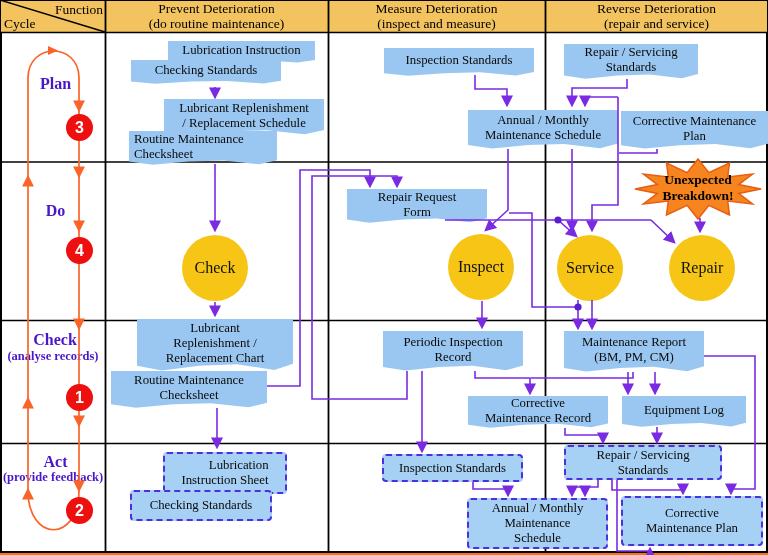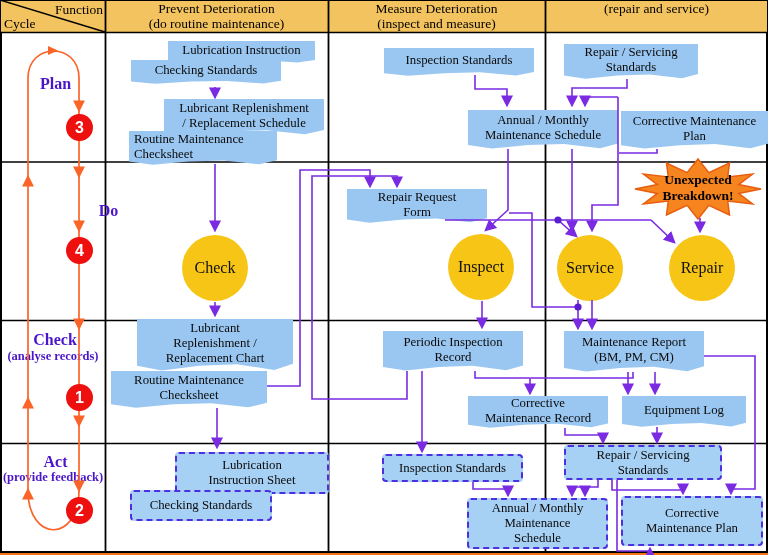--- a/index.html
+++ b/index.html
@@ -53,26 +53,27 @@
   <div class="hdr-txt" style="left:4px;top:16px;width:60px;text-align:left;">Cycle</div>
   <div class="hdr-txt" style="left:105px;top:1px;width:223px;">
     <div>Prevent Deterioration</div>
     <div>(do routine maintenance)</div>
   </div>
   <div class="hdr-txt" style="left:328px;top:1px;width:217px;">
     <div>Measure Deterioration</div>
     <div>(inspect and measure)</div>
   </div>
   <div class="hdr-txt" style="left:545px;top:1px;width:223px;">
+    <div>Reverse Deterioration</div>
     <div>(repair and service)</div>
   </div>
 
   <div class="plabel" style="left:28px;top:75px;width:55px;">Plan</div>
   <div class="badge" style="left:66px;top:114px;">3</div>
-  <div class="plabel" style="left:36px;top:202px;width:55px;padding-left:45px;">Do</div>
+  <div class="plabel" style="left:28px;top:202px;width:55px;">Do</div>
   <div class="badge" style="left:66px;top:237px;">4</div>
   <div class="plabel" style="left:10px;top:331px;width:90px;">Check</div>
   <div class="plabel sub" style="left:0px;top:349px;width:106px;">(analyse records)</div>
   <div class="badge" style="left:66px;top:384px;">1</div>
   <div class="plabel" style="left:28px;top:453px;width:55px;">Act</div>
   <div class="plabel sub" style="left:0px;top:470px;width:106px;">(provide feedback)</div>
   <div class="badge" style="left:66px;top:497px;">2</div>
 
   <div class="docbox" style="left:168px;top:41px;width:147px;height:22px;">Lubrication Instruction</div>
   <div class="docbox" style="left:131px;top:60px;width:150px;height:24px;">Checking Standards</div>
@@ -103,21 +104,21 @@
   <div class="docbox" style="left:111px;top:371px;width:156px;height:37px;">Routine Maintenance
 Checksheet</div>
   <div class="docbox" style="left:383px;top:331px;width:140px;height:40px;">Periodic Inspection
 Record</div>
   <div class="docbox" style="left:468px;top:396px;width:140px;height:32px;">Corrective
 Maintenance Record</div>
   <div class="docbox" style="left:564px;top:331px;width:140px;height:41px;">Maintenance Report
 (BM, PM, CM)</div>
   <div class="docbox" style="left:622px;top:396px;width:124px;height:31px;">Equipment Log</div>
 
-  <div class="dashbox" style="left:175px;top:452px;width:154px;height:42px;">Lubrication
+  <div class="dashbox" style="left:163px;top:452px;width:124px;height:42px;text-align:right;">Lubrication
 Instruction Sheet</div>
   <div class="dashbox" style="left:130px;top:490px;width:142px;height:31px;">Checking Standards</div>
   <div class="dashbox" style="left:382px;top:454px;width:141px;height:28px;">Inspection Standards</div>
   <div class="dashbox" style="left:467px;top:498px;width:141px;height:51px;">Annual / Monthly
 Maintenance
 Schedule</div>
   <div class="dashbox" style="left:564px;top:445px;width:158px;height:35px;">Repair / Servicing
 Standards</div>
   <div class="dashbox" style="left:621px;top:496px;width:142px;height:50px;">Corrective
 Maintenance Plan</div>

